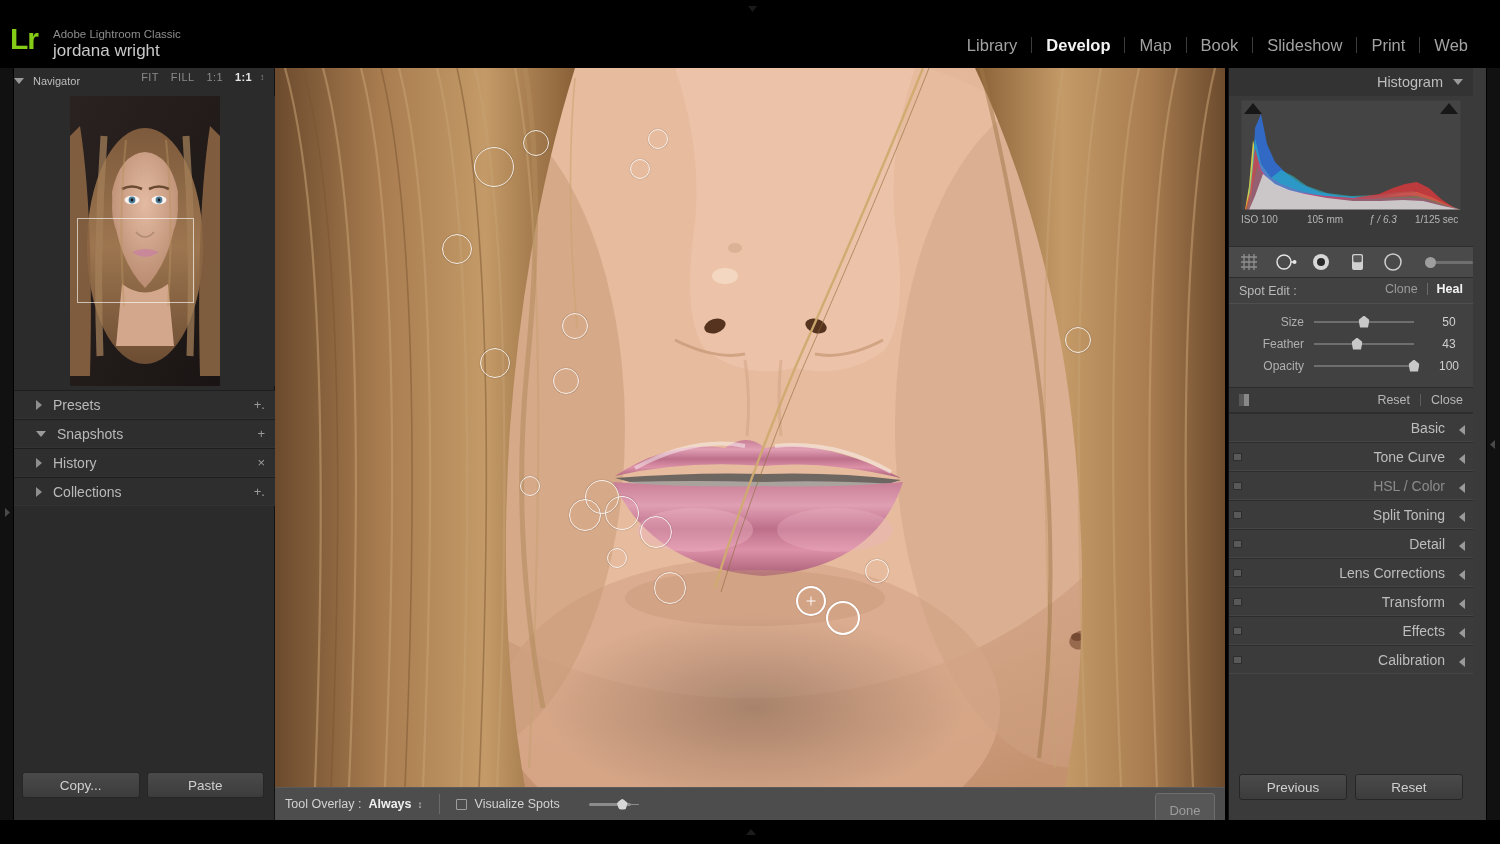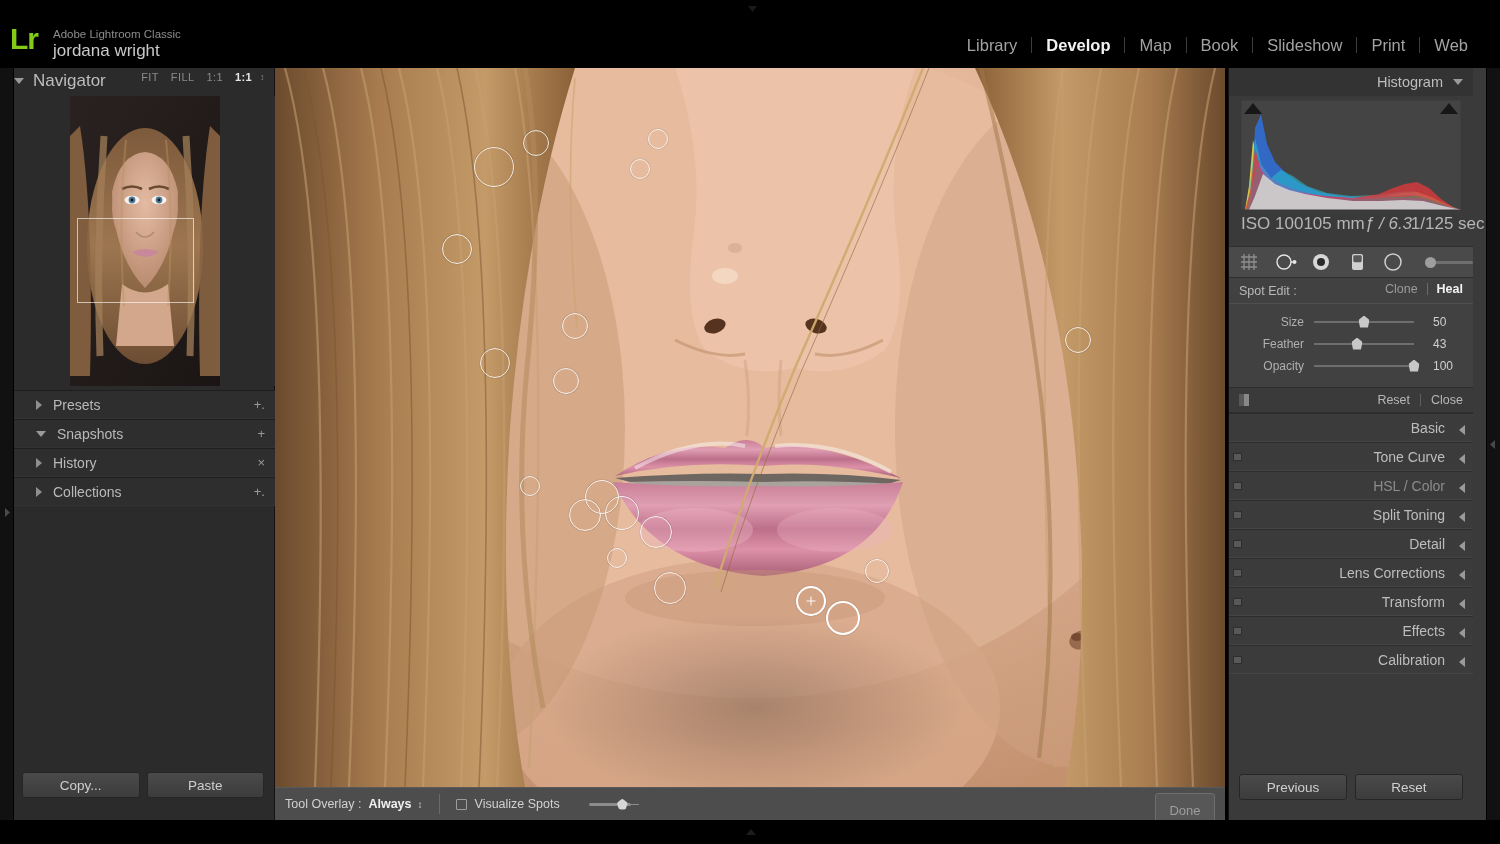--- a/index.html
+++ b/index.html
@@ -66,21 +66,21 @@
   }
   .tri{
     width:0;height:0; margin-right:9px;
     border-left:5px solid transparent; border-right:5px solid transparent;
     border-top:6px solid #9a9a9a;
   }
   .tri.right{
     border-top:5px solid transparent; border-bottom:5px solid transparent;
     border-left:6px solid #8f8f8f; border-right:0;
   }
-  .nav-title{ font-size:17px; color:#bdbdbd; }
+  .nav-title{ font-size:11px; color:#bdbdbd; }
   .zoom-opts{
     position:absolute; right:10px; top:3px;
     display:flex; align-items:center; gap:12px;
     font-size:11px; color:#8a8a8a; letter-spacing:.4px;
   }
   .zoom-opts .on{ color:#e6e6e6; font-weight:700; }
   .zoom-caret{ font-size:9px; color:#8a8a8a; margin-left:-4px;}
 
   .nav-thumb-wrap{
     position:absolute; left:14px; top:28px; width:261px; height:290px;
@@ -214,21 +214,21 @@
   }
   .clip-tri{
     position:absolute; top:3px; width:0;height:0;
     border-left:9px solid transparent; border-right:9px solid transparent;
     border-bottom:11px solid #171717;
   }
   .clip-tri.l{ left:3px; }
   .clip-tri.r{ right:3px; }
   .exif{
     position:absolute; left:12px; top:146px; width:228px;
-    display:flex; font-size:17px; color:#b5b5b5;
+    display:flex; font-size:10px; color:#b5b5b5;
   }
   .exif span{ white-space:nowrap; }
   .exif .e1{ width:66px; }
   .exif .e2{ width:62px; }
   .exif .e3{ width:46px; font-style:italic; }
 
   .toolrow{
     position:absolute; left:0; top:178px; width:244px; height:32px;
     background:#4a4a4a;
     display:flex; align-items:center; padding-left:10px; gap:16px;
@@ -272,21 +272,21 @@
   }
   .sl-track{
     position:relative; width:100px; height:2px; background:#6e6e6e;
   }
   .sl-knob{
     position:absolute; top:-5px; width:11px; height:12px;
     background:#c8c8c8; transform:translateX(-50%);
     clip-path:polygon(50% 0,100% 38%,86% 100%,14% 100%,0 38%);
   }
   .sl-val{
-    position:absolute; right:8px; width:32px; text-align:left;
+    position:absolute; right:8px; width:32px; text-align:center;
     font-size:12px; color:#cfcfcf;
   }
 
   .resetclose{
     position:absolute; left:0; top:319px; width:244px; height:26px;
     background:#3a3a3a; display:flex; align-items:center;
     border-top:1px solid #2d2d2d; border-bottom:1px solid #2d2d2d;
   }
   .rc-swatch{
     width:10px; height:12px; margin-left:10px;

